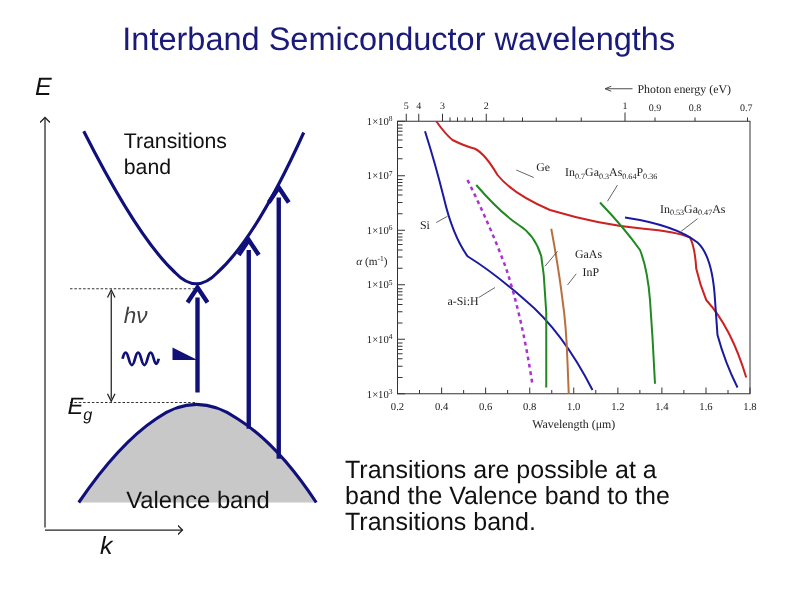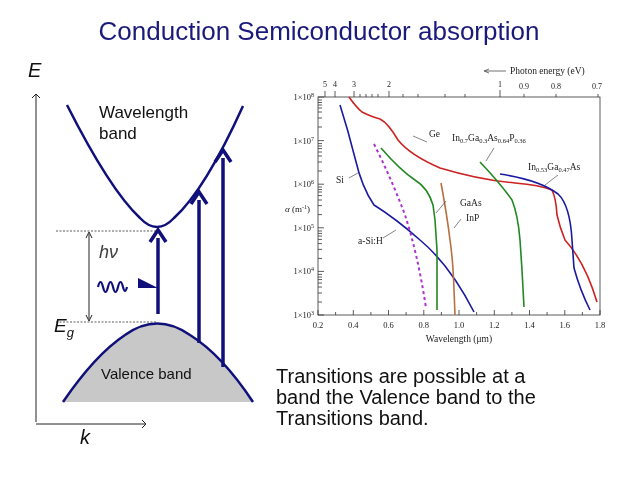--- a/index.html
+++ b/index.html
@@ -6,21 +6,21 @@
   body { width: 638px; height: 479px; position: relative; overflow: hidden; font-family: "Liberation Sans", sans-serif; }
   .title { position: absolute; left: 0; width: 638px; top: 16px; text-align: center; color: #1a1a7a; font-size: 26px; font-family: "Liberation Sans", sans-serif; }
   svg { position: absolute; left: 0; top: 0; }
   .desc { position: absolute; left: 276px; top: 366px; font-size: 20px; line-height: 21px; color: #111; font-family: "Liberation Sans", sans-serif; }
   .desc div { white-space: nowrap; }
   .serif { font-family: "Liberation Serif", serif; }
 </style>
 </head>
 <body>
 
-<div class="title">Conduction Semiconductor absorption</div>
+<div class="title">Interband Semiconductor wavelengths</div>
 
 <svg width="638" height="479" viewBox="0 0 638 479">
   <defs>
     <marker id="thinArrow" markerWidth="8" markerHeight="8" refX="4" refY="4" orient="auto">
       <path d="M0,0 L4,4 L0,8" fill="none" stroke="#222" stroke-width="1"></path>
     </marker>
   </defs>
 
   <line x1="36" y1="422" x2="36" y2="94" stroke="#222" stroke-width="1" marker-end="url(#thinArrow)"></line>
   <line x1="36" y1="424" x2="146" y2="424" stroke="#222" stroke-width="1" marker-end="url(#thinArrow)"></line>
@@ -44,24 +44,24 @@
   <path d="M150,242 L158,230 L166,242" fill="none" stroke="#10107a" stroke-width="3.5"></path>
   <line x1="199" y1="343" x2="199" y2="200" stroke="#10107a" stroke-width="3.5"></line>
   <path d="M191,204 L199,192 L207,204" fill="none" stroke="#10107a" stroke-width="3.5"></path>
   <line x1="223" y1="367" x2="223" y2="158" stroke="#10107a" stroke-width="3.5"></line>
   <path d="M215,162 L223,150 L231,162" fill="none" stroke="#10107a" stroke-width="3.5"></path>
 </svg>
 
 <div style="position:absolute;left:28px;top:59px;font-size:20px;font-style:italic;color:#111;">E</div>
 <div style="position:absolute;left:80px;top:426px;font-size:20px;font-style:italic;color:#111;">k</div>
 <div style="position:absolute;left:99px;top:102px;font-size:17px;line-height:21px;color:#111;">
-  <div>Wavelength</div>
+  <div>Transitions</div>
   <div>band</div>
 </div>
-<div style="position:absolute;left:101px;top:365px;font-size:15px;color:#111;">Valence band</div>
+<div style="position:absolute;left:101px;top:390px;font-size:19px;color:#111;">Valence band</div>
 <div style="position:absolute;left:99px;top:242px;font-size:18px;font-style:italic;color:#404040;">hν</div>
 <div style="position:absolute;left:54px;top:275px;font-size:19px;font-style:italic;color:#111;margin-top:40px;"><span>E</span><sub style="font-size:13px;">g</sub></div>
 
 <svg width="638" height="479" viewBox="0 0 638 479" class="serif" style="font-family:'Liberation Serif', serif;">
 
   <rect x="318" y="97" width="282" height="218" fill="none" stroke="#333" stroke-width="0.8"></rect>
 
   <g stroke="#333" stroke-width="0.8">
     <line x1="318" y1="315" x2="318" y2="310"></line>
       <line x1="335.6" y1="315" x2="335.6" y2="312"></line>

